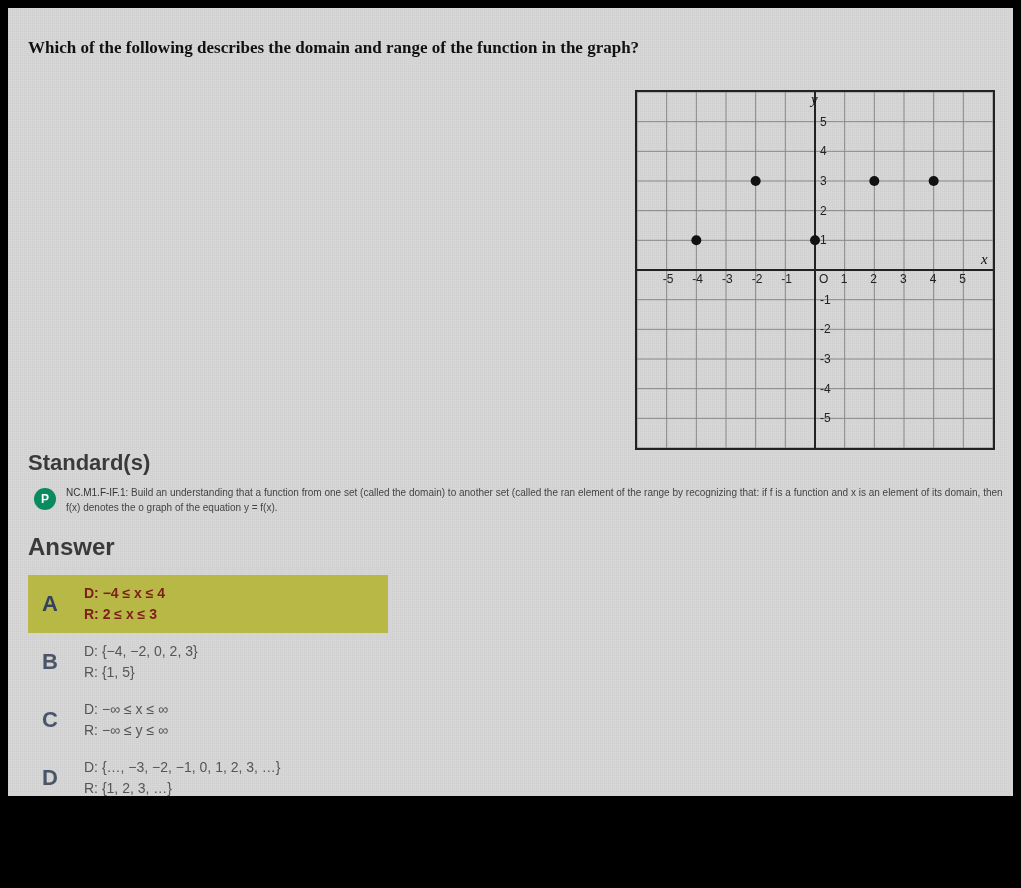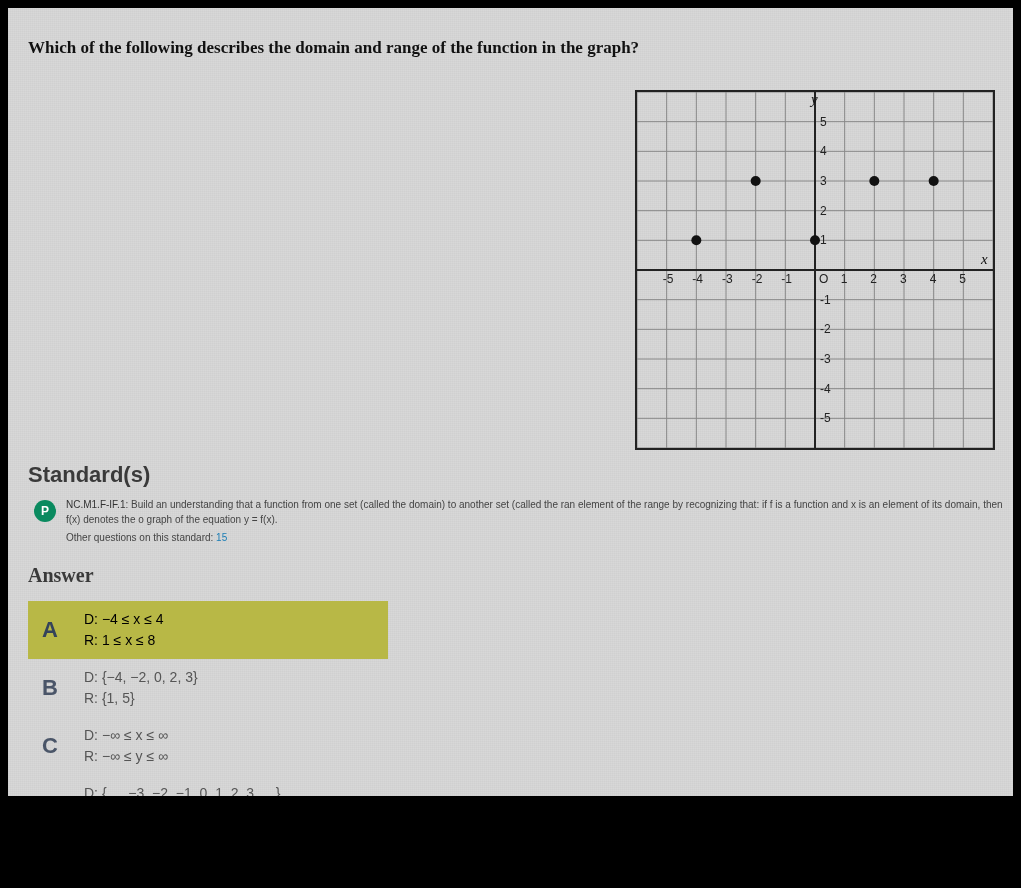--- a/index.html
+++ b/index.html
@@ -40,21 +40,21 @@
   .grid line { stroke: #888; stroke-width: 1; }
   .axis line { stroke: #222; stroke-width: 2; }
   .tick text { font-size: 12px; fill: #222; font-family: Arial; }
   .pt { fill: #111; }
   .axlabel { font-style: italic; font-size: 15px; fill: #111; font-family: 'Times New Roman', serif; }
 
   .standards-heading {
     font-size: 22px;
     color: #3a3a3a;
     font-weight: bold;
-    margin-top: 12px;
+    margin-top: 0;
   }
   .standard-row {
     display: flex;
     align-items: flex-start;
     gap: 10px;
     margin-top: 10px;
     padding-left: 6px;
   }
   .badge {
     width: 22px; height: 22px;
@@ -72,25 +72,24 @@
   .standard-text {
     font-size: 10px;
     color: #444;
     line-height: 1.45;
   }
   .standard-text .code { color: #333; }
   .other-q { margin-top: 4px; }
   .link-count { color: #1a7db5; }
 
   .answer-heading {
-    font-size: 20px;
+    font-size: 24px;
     font-weight: bold;
     color: #3a3a3a;
     margin-top: 18px;
-    font-family: Liberation Serif, serif;
   }
   .choices { margin-top: 14px; }
   .choice {
     display: flex;
     align-items: center;
     gap: 18px;
     padding: 8px 14px;
     width: 360px;
   }
   .choice.highlight {
@@ -102,21 +101,21 @@
     font-weight: bold;
     color: #4a5568;
     width: 24px;
   }
   .choice.highlight .choice-letter { color: #34435a; }
   .choice-body {
     font-size: 14px;
     color: #555;
     line-height: 1.5;
   }
-  .choice.highlight .choice-body { color: #000000; }
+  .choice.highlight .choice-body { color: #7f1d1d; font-weight: bold; }
 </style>
 </head>
 <body>
 
 <div class="page">
 
   <div class="question">Which of the following describes the domain and range of the function in the graph?</div>
 
   <div class="graph-wrap">
     <div class="graph">
@@ -186,35 +185,31 @@
         </svg>
     </div>
   </div>
 
   <div class="standards-heading">Standard(s)</div>
 
   <div class="standard-row">
     <div class="badge">P</div>
     <div class="standard-text">
       <span class="code">NC.M1.F-IF.1</span><span>: Build an understanding that a function from one set (called the domain) to another set (called the ran element of the range by recognizing that: if f is a function and x is an element of its domain, then f(x) denotes the o graph of the equation y = f(x).</span>
-      <div class="other-q">
-        <span>Other questions on this standard:</span>
-        <span class="link-count">15</span>
-      </div>
     </div>
   </div>
 
   <div class="answer-heading">Answer</div>
 
   <div class="choices" id="choices">
       <div class="choice highlight">
         <div class="choice-letter">A</div>
         <div class="choice-body">
           <div>D: −4 ≤ x ≤ 4</div>
-          <div>R: 1 ≤ x ≤ 8</div>
+          <div>R: 2 ≤ x ≤ 3</div>
         </div>
       </div>
       <div class="choice">
         <div class="choice-letter">B</div>
         <div class="choice-body">
           <div>D: {−4, −2, 0, 2, 3}</div>
           <div>R: {1, 5}</div>
         </div>
       </div>
       <div class="choice">

